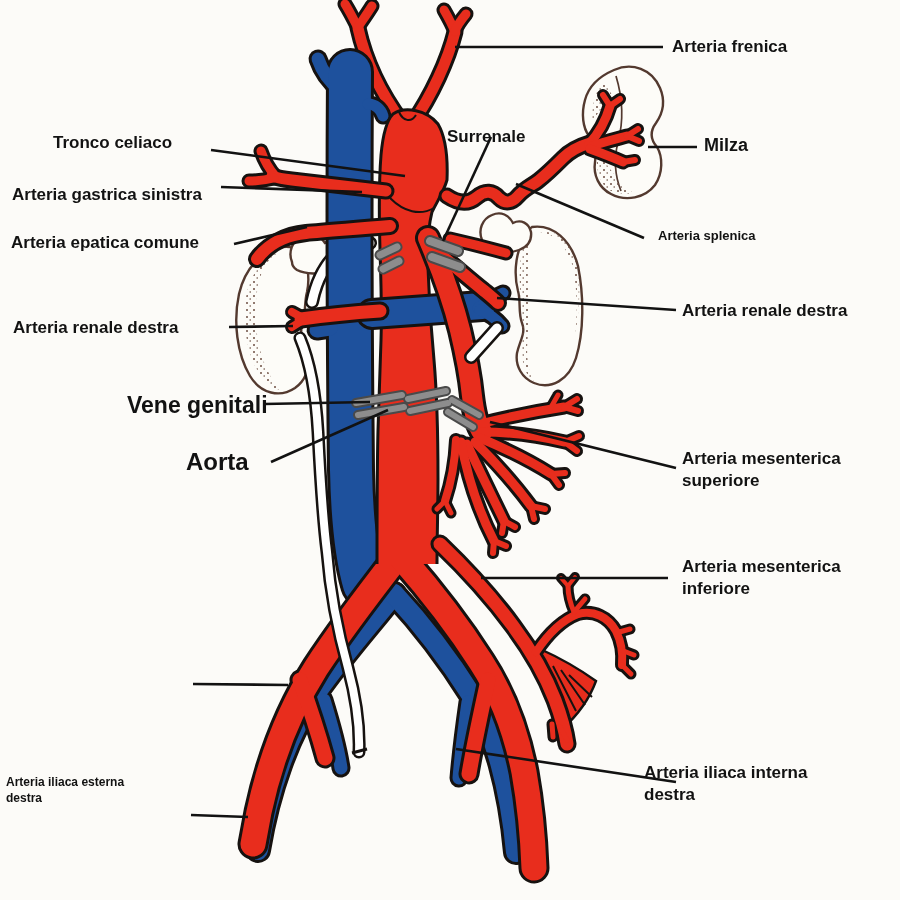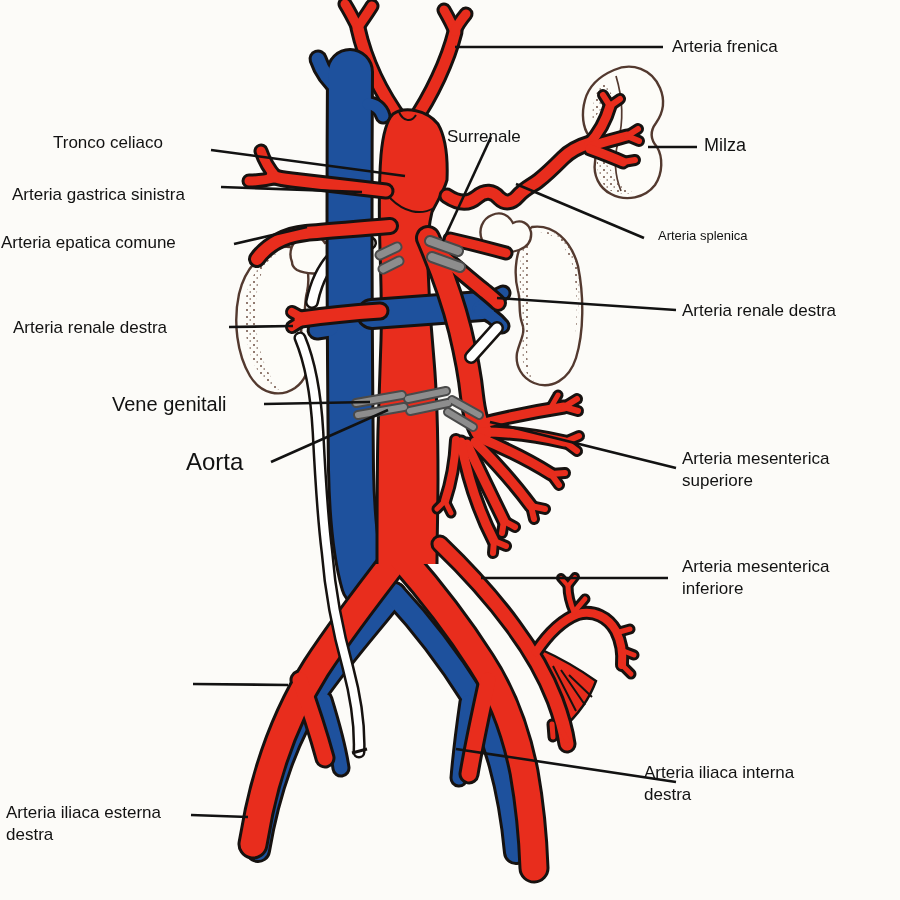--- a/index.html
+++ b/index.html
@@ -1,17 +1,17 @@
 <!DOCTYPE html>
 <html style="--bg: #fcfbf8; --artery: #e82d1d; --vein: #1e519d; --outline: #161210; --organ: #53392f; --organ_fill: #fdfcf8; --gray: #8d8d8d; --gray_dark: #4a4a4a; --white: #ffffff; --label: #121212;"><head>
 <meta charset="utf-8">
 <style>
   html,body{margin:0;padding:0;background:#ffffff;}
   .stage{position:relative;width:900px;height:900px;background:var(--bg,#fcfbf8);overflow:hidden;
-         font-family:"Liberation Sans",sans-serif;}
+         font-family:"Liberation Sans",sans-serif;font-weight:bold;}
   .stage svg{position:absolute;left:0;top:0;}
   #labels{position:absolute;left:0;top:0;width:900px;height:900px;pointer-events:none;}
   .fig-label{position:absolute;white-space:pre-line;color:var(--label,#121212);
              font-family:"Liberation Sans",sans-serif;line-height:1.3;}
   .leader{fill:none;stroke:var(--label,#121212);stroke-width:2.6;}
   .organ{fill:var(--organ_fill,#fdfcf8);stroke:var(--organ,#53392f);stroke-width:2.4;}
   .organ-line{fill:none;stroke:var(--organ,#53392f);stroke-width:1.7;}
   .stipple{fill:url(#dots);stroke:none;}
   .aorta-fill{fill:var(--artery,#e82d1d);stroke:none;}
   .aorta-edge{fill:none;stroke:var(--outline,#161210);stroke-width:3;stroke-linecap:butt;}
@@ -275,28 +275,28 @@
         <polyline points="676,782 456,749" class="leader"></polyline>
       </g>
   </svg>
 
   <div id="labels">
       <div class="fig-label" style="left: 672px; top: 36px; font-size: 17px;">Arteria frenica</div>
       <div class="fig-label" style="left: 447px; top: 103px; font-size: 17px; margin-top: 23px;">Surrenale</div>
       <div class="fig-label" style="left: 26px; top: 132px; font-size: 17px; margin-left: 27px;">Tronco celiaco</div>
       <div class="fig-label" style="left: 704px; top: 134px; font-size: 18px;">Milza</div>
       <div class="fig-label" style="left: 12px; top: 184px; font-size: 17px;">Arteria gastrica sinistra</div>
-      <div class="fig-label" style="left: 1px; top: 232px; font-size: 17px;">Arteria epatica comune</div>
+      <div class="fig-label" style="left: 11px; top: 232px; font-size: 17px;">Arteria epatica comune</div>
       <div class="fig-label" style="left: 658px; top: 228px; font-size: 13px;">Arteria splenica</div>
       <div class="fig-label" style="left: 13px; top: 317px; font-size: 17px;">Arteria renale destra</div>
       <div class="fig-label" style="left: 682px; top: 300px; font-size: 17px;">Arteria renale destra</div>
-      <div class="fig-label" style="left: 112px; top: 391px; font-size: 20px;">Vene genitali</div>
+      <div class="fig-label" style="left: 127px; top: 391px; font-size: 23px;">Vene genitali</div>
       <div class="fig-label" style="left: 186px; top: 446px; font-size: 24px;">Aorta</div>
       <div class="fig-label" style="left: 682px; top: 448px; font-size: 17px;">Arteria mesenterica
 superiore</div>
       <div class="fig-label" style="left: 682px; top: 556px; font-size: 17px;">Arteria mesenterica
 inferiore</div>
-      <div class="fig-label" style="left: 6px; top: 802px; font-size: 17px;">Arteria iliaca esterna
+      <div class="fig-label" style="left: 6px; top: 775px; font-size: 12px;">Arteria iliaca esterna
 destra</div>
       <div class="fig-label" style="left: 644px; top: 762px; font-size: 17px;">Arteria iliaca interna
 destra</div>
     </div>
 </div>
 
 </body></html>

